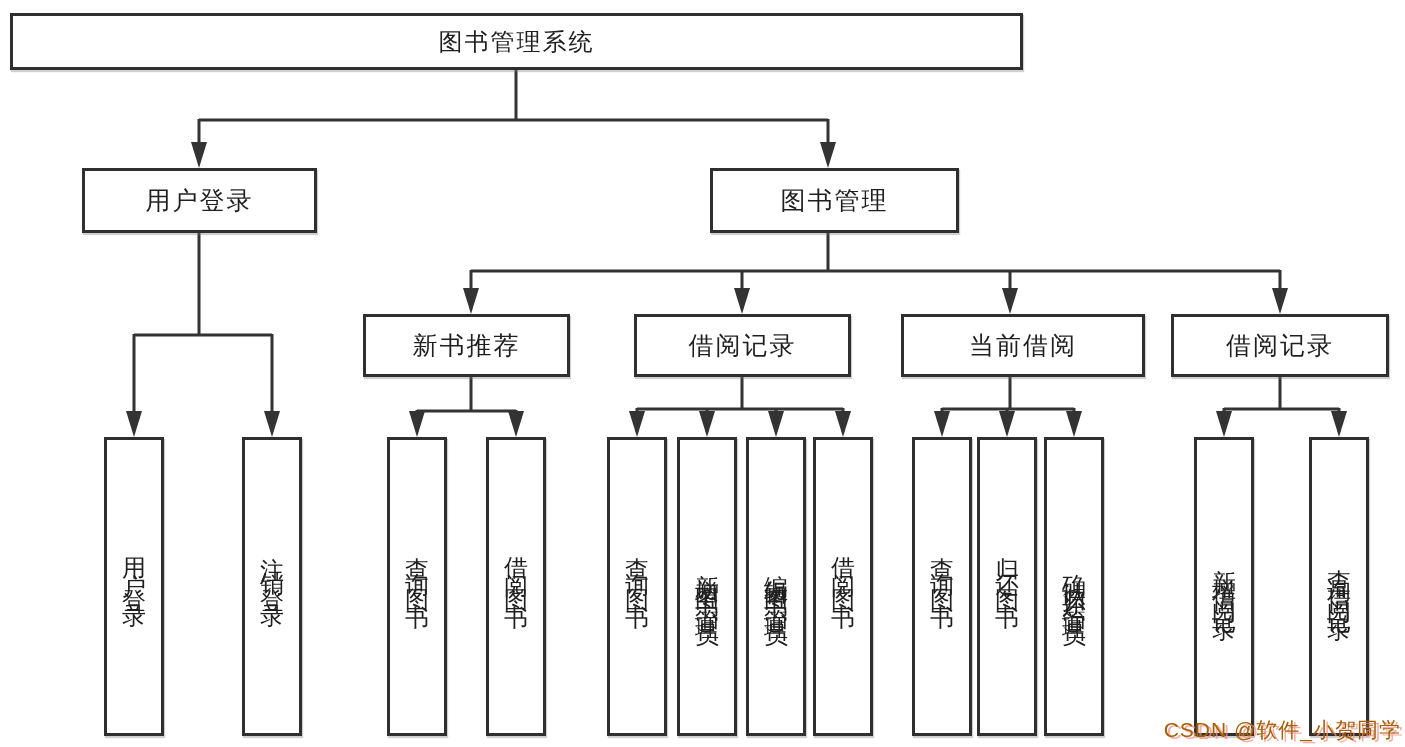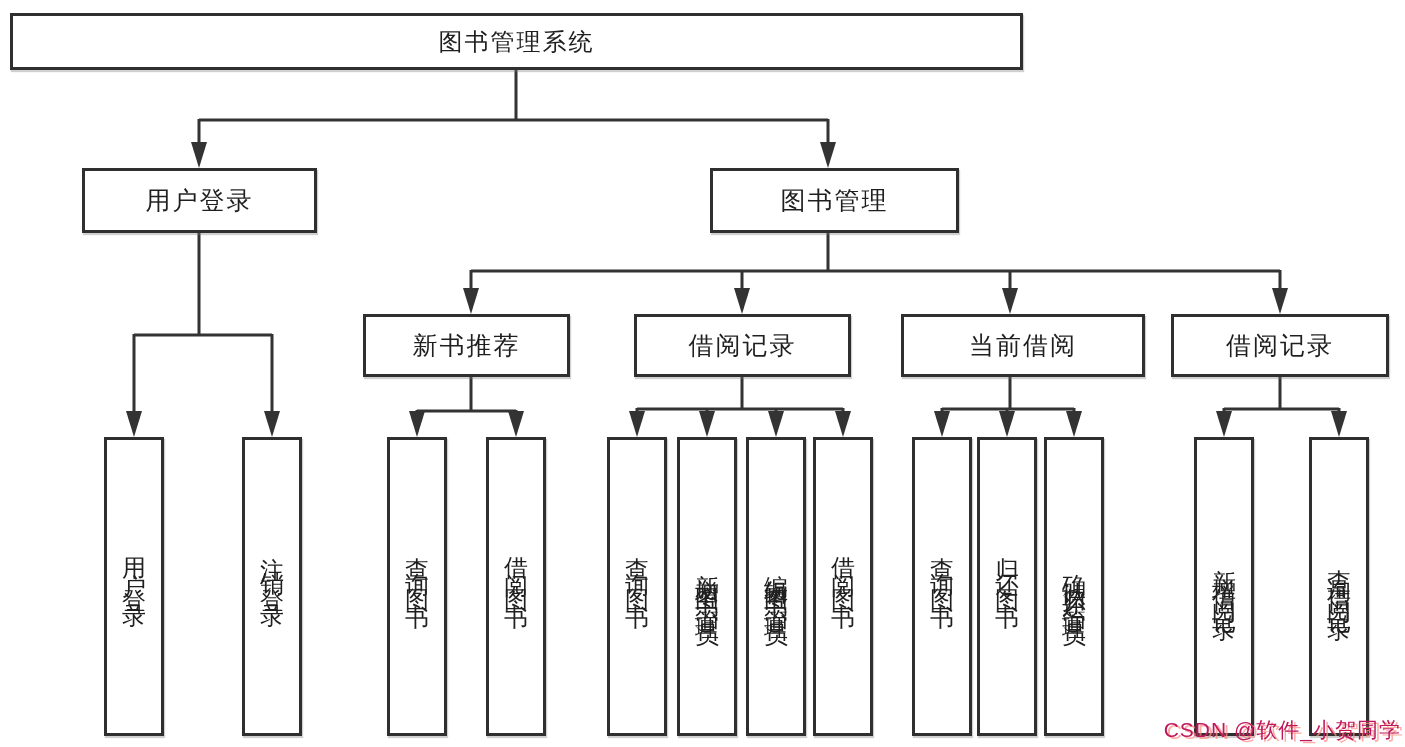--- a/index.html
+++ b/index.html
@@ -58,21 +58,21 @@
   }
   .ls-short span { letter-spacing: 16px; padding-bottom: 34px; }
   .ls-med   span { letter-spacing: 10px; padding-bottom: 14px; }
   .ls-long  span { letter-spacing: 7px;  padding-bottom: 0; }
   #watermark {
     position: absolute;
     right: 4px;
     bottom: 3px;
     z-index: 3;
     font-size: 21px;
-    color: #be185d;
+    color: #a16207;
     letter-spacing: 1px;
     text-shadow: 3px 2px 0 rgba(255,140,130,0.75);
     white-space: nowrap;
     text-align: right;
   }
 </style>
 </head>
 <body>
 
 <div id="canvas">

